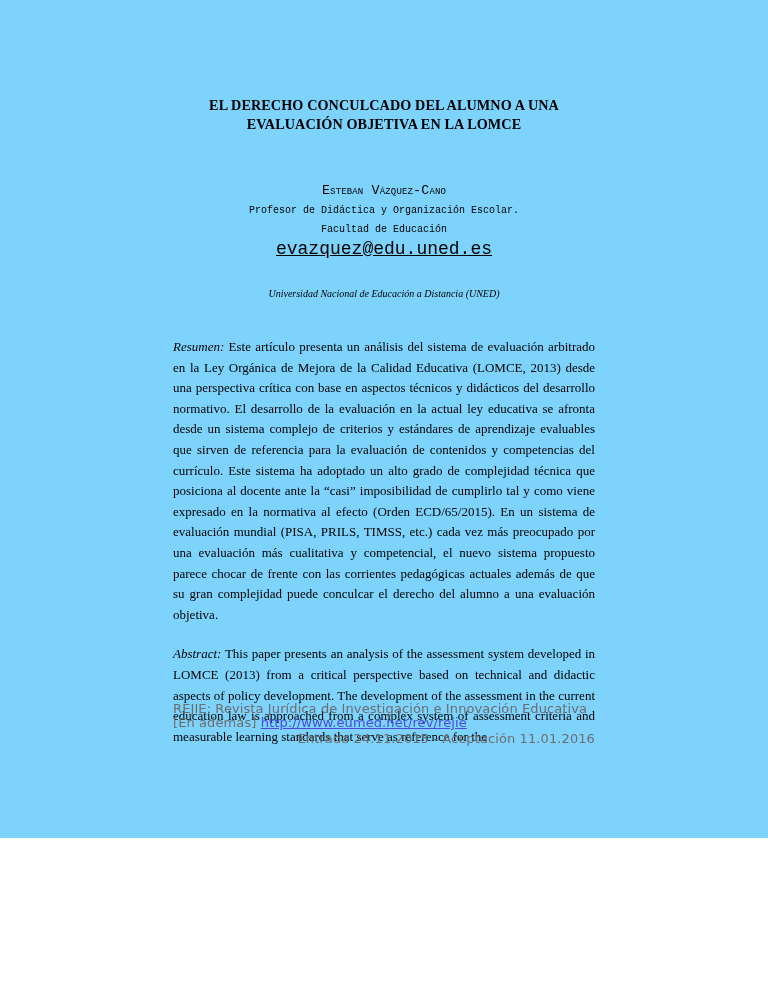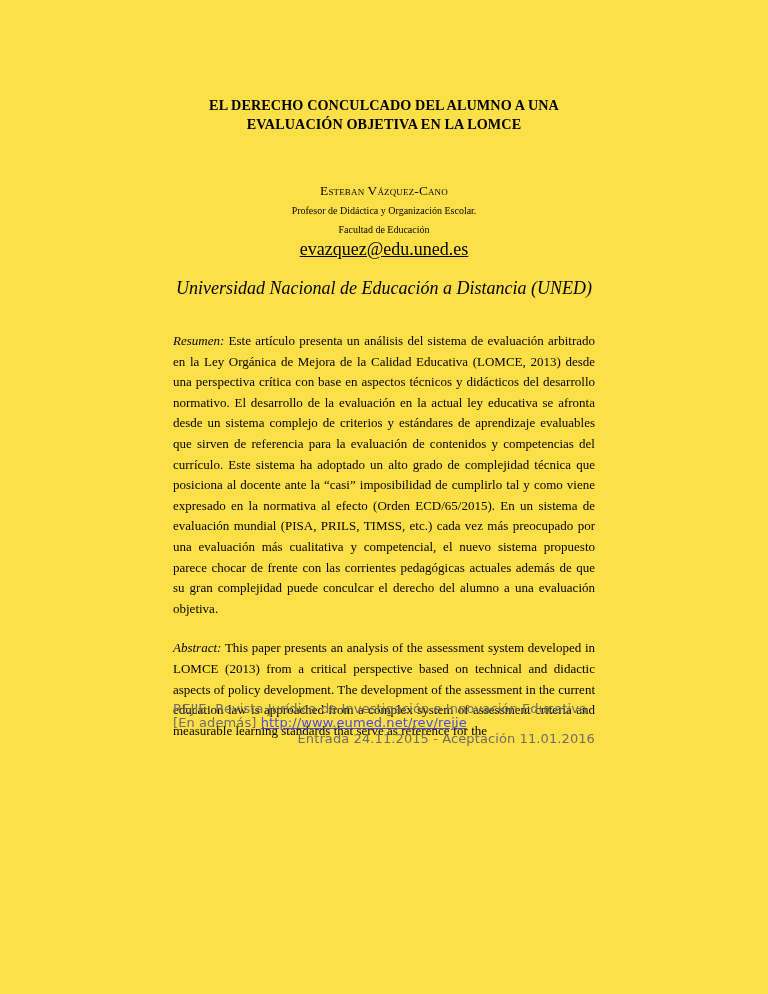--- a/index.html
+++ b/index.html
@@ -5,22 +5,22 @@
 <style>
   html, body {
     margin: 0;
     padding: 0;
     background: #ffffff;
   }
 
   .page {
     position: relative;
     width: 768px;
-    height: 994px;
-    background: #fde047;
+    height: 838px;
+    background: #7dd3fc;
     overflow: hidden;
     box-sizing: border-box;
     font-family: "Liberation Serif", "DejaVu Serif", serif;
     color: #000000;
     padding-left: 28px;
     -webkit-font-smoothing: antialiased;
   }
 
   
   .content {
@@ -40,43 +40,44 @@
     font-weight: bold;
     letter-spacing: 0.1px;
     line-height: 19px;
     text-transform: uppercase;
   }
 
   
   .author-block {
     margin-top: 47px;
     text-align: center;
+    font-family: Liberation Mono, monospace;
   }
   .author-name {
     font-size: 13.4px;
     font-variant: small-caps;
     line-height: 19.5px;
     letter-spacing: 0.15px;
   }
   .author-role,
   .author-faculty {
     font-size: 10px;
     line-height: 19.5px;
   }
   .author-email {
     font-size: 18px;
     line-height: 19.5px;
     text-decoration: underline;
     color: #000000;
   }
 
   .affiliation {
-    margin-top: 19px;
+    margin-top: 25px;
     text-align: center;
-    font-size: 18px;
+    font-size: 10px;
     font-style: italic;
     line-height: 20px;
   }
 
   
   .abstract-block {
     margin-top: 33px;
   }
   .abstract-para {
     font-size: 13px;

